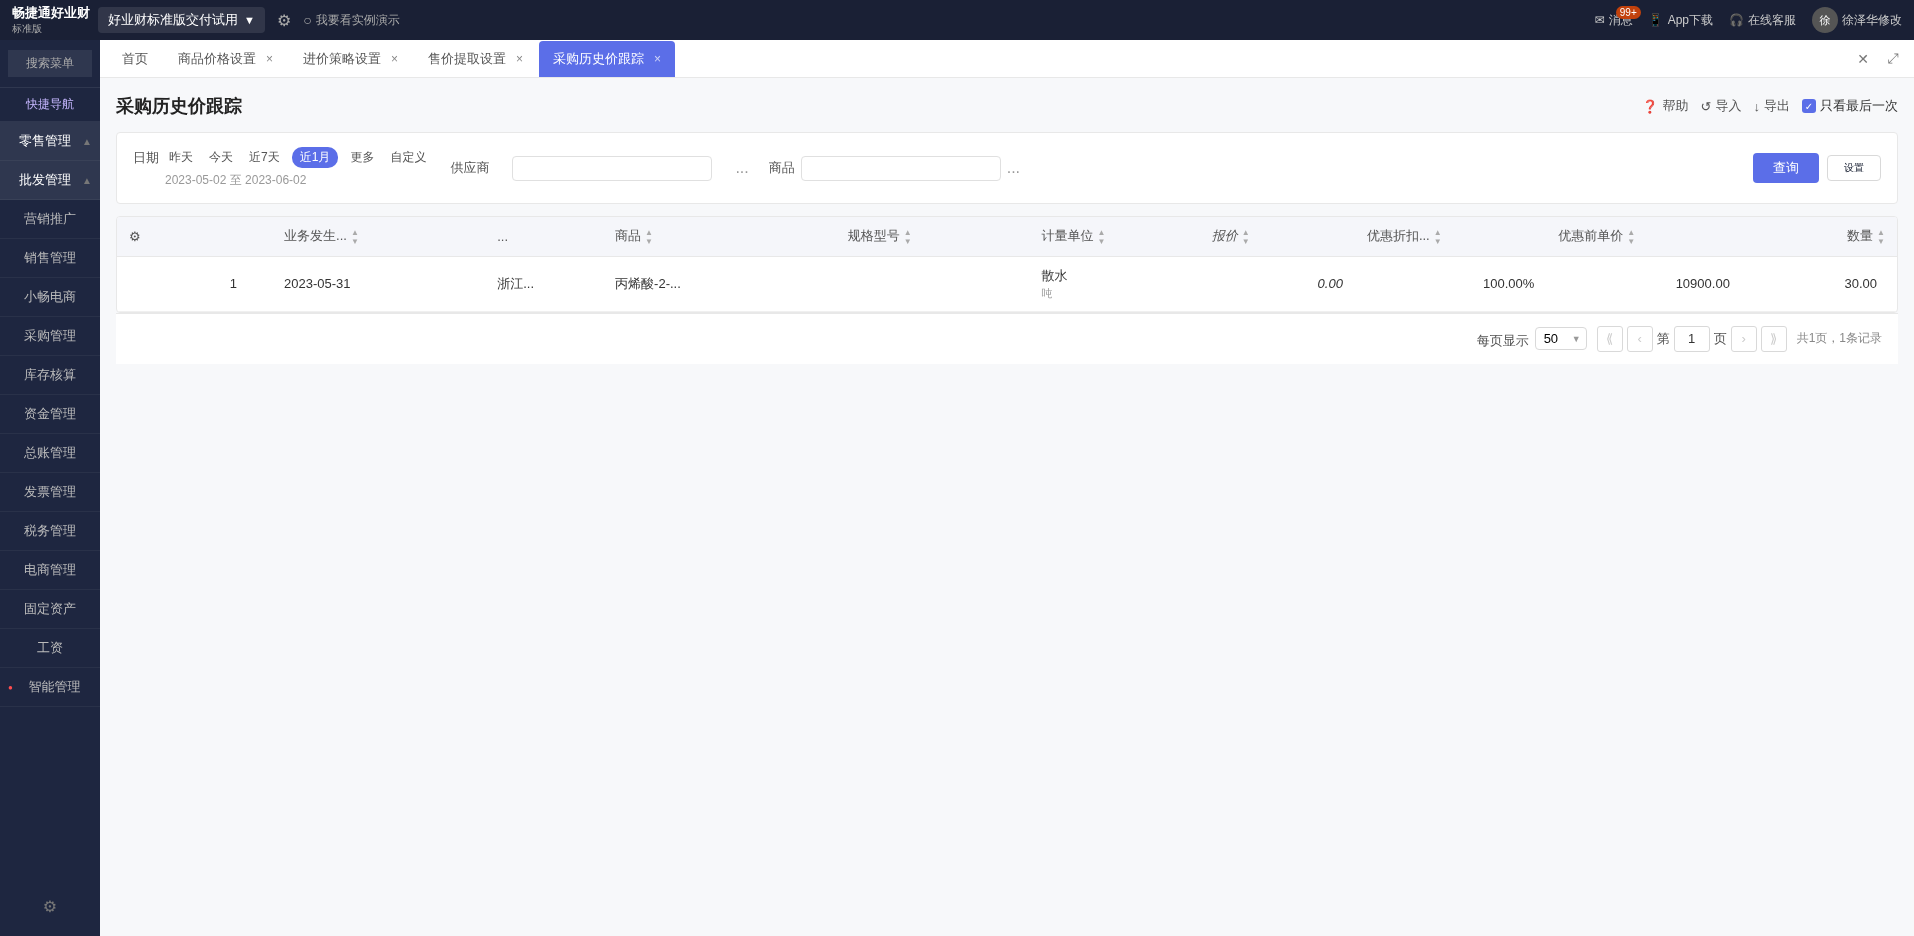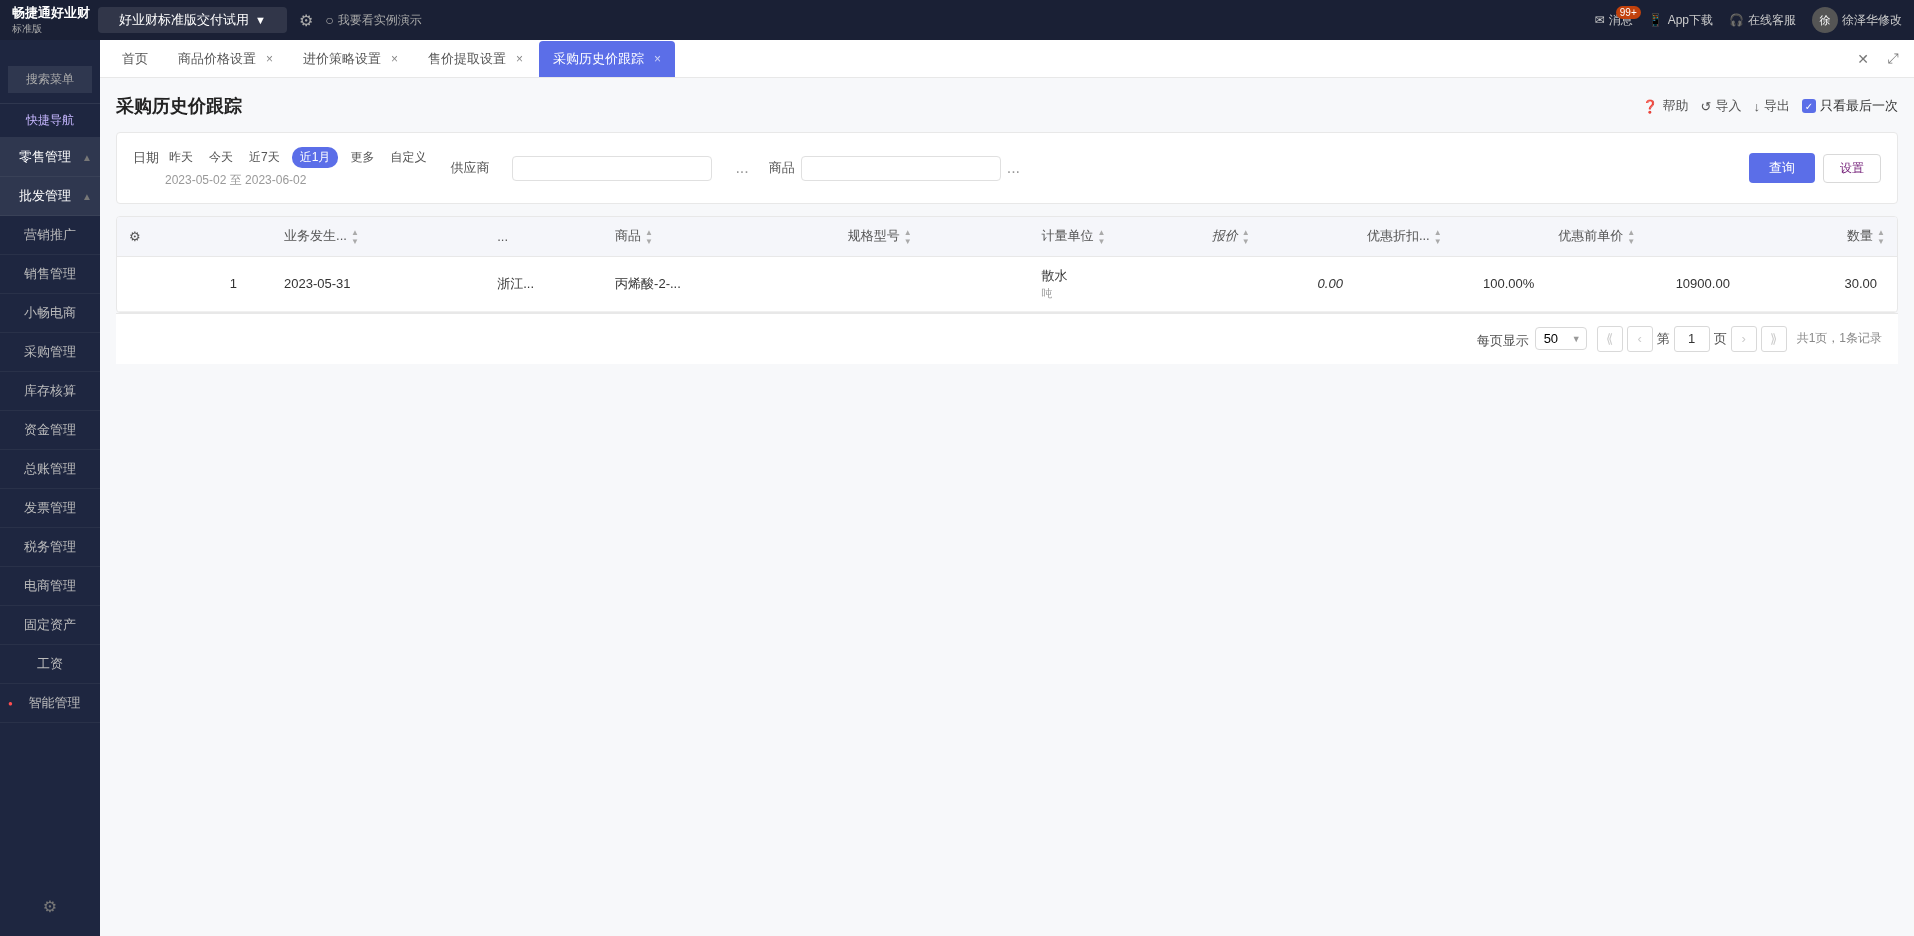--- a/index.html
+++ b/index.html
@@ -33,21 +33,21 @@
     .version-badge {
       color: #aaa;
       font-size: 10px;
       margin-top: 2px;
     }
     .product-selector {
       display: flex;
       align-items: center;
       background: rgba(255,255,255,0.1);
       border-radius: 4px;
-      padding: 4px 21px;
+      padding: 4px 10px;
       color: #fff;
       gap: 6px;
       cursor: pointer;
     }
     .product-selector-text { font-size: 13px; }
     .settings-icon-btn {
       color: #aaa;
       cursor: pointer;
       font-size: 16px;
       padding: 4px;
@@ -128,21 +128,20 @@
     .sidebar-search-btn {
       width: 100%;
       background: rgba(255,255,255,0.08);
       border: none;
       border-radius: 0;
       color: #aaa;
       font-size: 12px;
       padding: 5px 8px;
       text-align: center;
       cursor: pointer;
-      margin-top: 16px;
     }
     .sidebar-shortcut {
       padding: 8px 8px;
       border-bottom: 1px solid rgba(255,255,255,0.08);
       color: #c4b5fd;
       font-size: 12px;
       text-align: center;
       cursor: pointer;
     }
     .sidebar-item {
@@ -368,25 +367,25 @@
       background: #5b6ee8;
       color: #fff;
       border: none;
       border-radius: 4px;
       padding: 6px 20px;
       font-size: 13px;
       cursor: pointer;
     }
     .btn-setting {
       background: #fff;
-      color: #701a75;
+      color: #0f172a;
       border: 1px solid #d9d9d9;
       border-radius: 4px;
       padding: 5px 16px;
-      font-size: 12px;
+      font-size: 10px;
       cursor: pointer;
     }
 
     
     .data-table-wrapper {
       background: #fff;
       border: 1px solid #e8e8e8;
       border-radius: 4px;
       overflow: hidden;
     }

